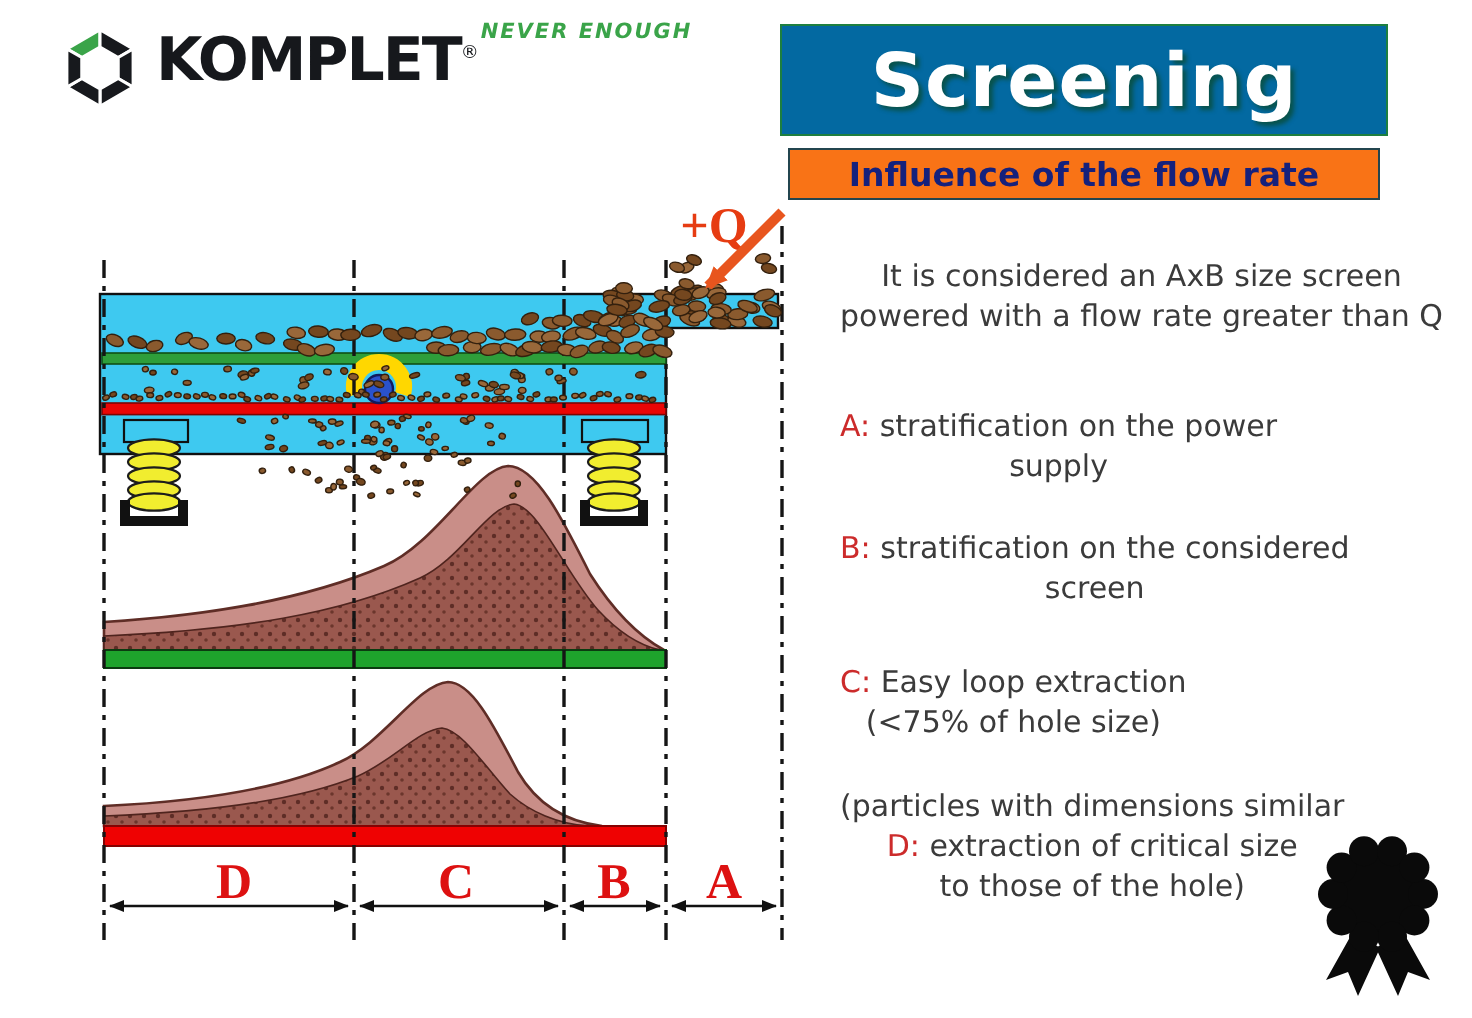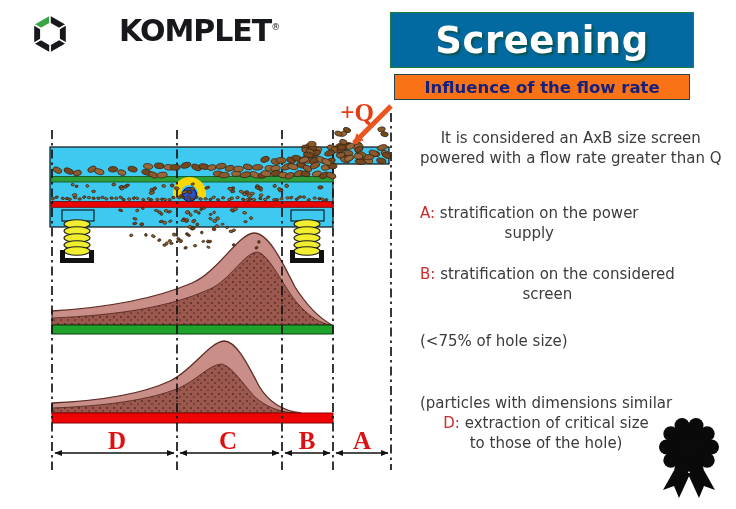--- a/index.html
+++ b/index.html
@@ -1,20 +1,20 @@
 <!DOCTYPE html>
 <html><head>
 <meta charset="utf-8">
 <style>
   html,body{margin:0;padding:0;background:#888;}
   .slide{position:relative;width:736px;height:509px;background:#ffffff;overflow:hidden;
          font-family:"DejaVu Sans","Liberation Sans",sans-serif;}
   
   .logo{position:absolute;left:28px;top:11px;display:flex;align-items:flex-start;gap:6px;}
-  .logo-txt{display:flex;flex-direction:row;margin-left:41px;}
+  .logo-txt{display:flex;flex-direction:row;}
   .brand{font-size:30px;font-weight:800;letter-spacing:-1px;color:#16181c;line-height:32px;}
   .brand sup{font-size:9px;font-weight:400;vertical-align:super;}
   .tagline{font-size:10.5px;font-weight:700;font-style:italic;color:#3aa449;
            letter-spacing:1px;margin-top:-1px;padding-left:2px;}
   
   .title-banner{position:absolute;left:390px;top:12px;width:302px;height:54px;
       background:#0369a1;border:1px solid #1d7f40;display:flex;align-items:center;justify-content:center;}
   .title-banner h1{margin:0;font-size:37px;font-weight:700;color:#ffffff;
       text-shadow:2px 2px 2px rgba(10,70,30,.65);letter-spacing:.5px;}
   .subtitle-banner{position:absolute;left:394px;top:74px;width:294px;height:24px;
@@ -38,20 +38,21 @@
         <path d="M-17.3,-10 L0,-20 L0,-11 L-9.5,-5.5 Z" fill="#3aa449"></path>
         <path d="M-17.3,-10 L0,-20 L0,-11 L-9.5,-5.5 Z" fill="#17191d" transform="rotate(60)"></path>
         <path d="M-17.3,-10 L0,-20 L0,-11 L-9.5,-5.5 Z" fill="#17191d" transform="rotate(120)"></path>
         <path d="M-17.3,-10 L0,-20 L0,-11 L-9.5,-5.5 Z" fill="#17191d" transform="rotate(180)"></path>
         <path d="M-17.3,-10 L0,-20 L0,-11 L-9.5,-5.5 Z" fill="#17191d" transform="rotate(240)"></path>
         <path d="M-17.3,-10 L0,-20 L0,-11 L-9.5,-5.5 Z" fill="#17191d" transform="rotate(300)"></path>
       </g>
     </svg>
     <div class="logo-txt">
       <div class="brand"><span>KOMPLET</span><sup>®</sup></div>
+      <div class="tagline">NEVER ENOUGH</div>
     </div>
   </div>
 
   <div class="title-banner">
     <h1>Screening</h1>
   </div>
   <div class="subtitle-banner">
     <span>Influence of the flow rate</span>
   </div>
 
@@ -64,20 +65,21 @@
     <div><span class="key">A:</span> <span>stratification on the power</span></div>
     <div>supply</div>
   </div>
 
   <div class="txt" style="left:420px;top:264px">
     <div><span class="key">B:</span> <span>stratification on the considered</span></div>
     <div>screen</div>
   </div>
 
   <div class="txt" style="left:420px;top:331px">
+    <div><span class="key">C:</span> <span>Easy loop extraction</span></div>
     <div>(&lt;75% of hole size)</div>
   </div>
 
   <div class="txt" style="left:420px;top:393px">
     <div>(particles with dimensions similar</div>
     <div><span class="key">D:</span> <span>extraction of critical size</span></div>
     <div>to those of the hole)</div>
   </div>
 
   <svg class="diagram-svg" width="736" height="509" viewBox="0 0 736 509">

